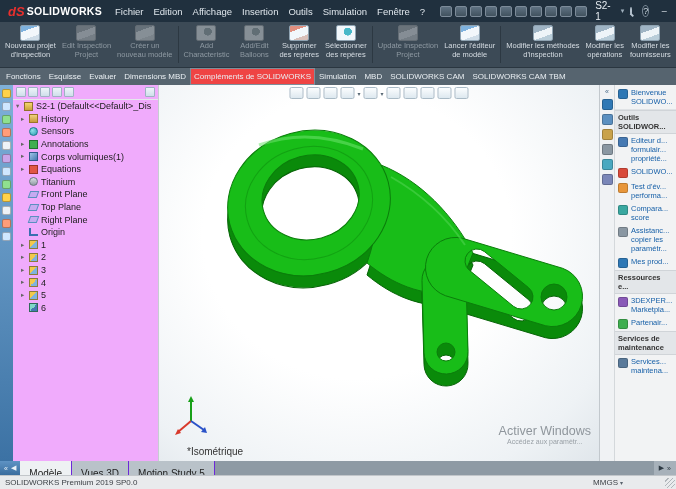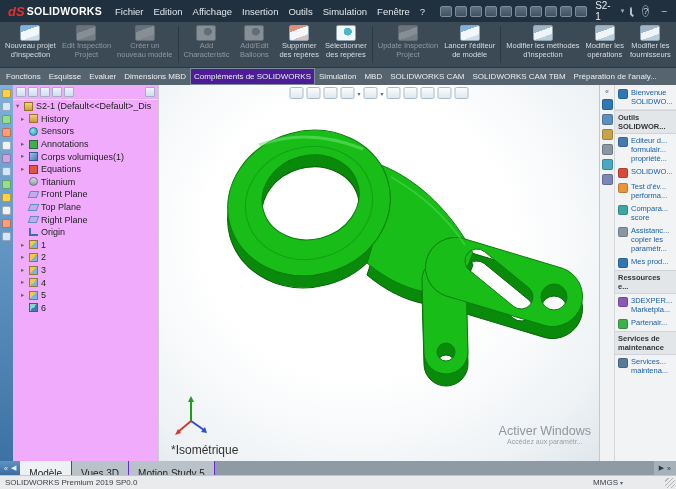--- a/index.html
+++ b/index.html
@@ -31,21 +31,21 @@
 .ri-trash{background:linear-gradient(160deg,#e08f7f 0 30%,#f2f7fb 30% 72%,#d8c0ba 72%)}
 .ri-gear{background:linear-gradient(160deg,#9fb4c4 0 36%,#eef4f8 36% 70%,#b9cdd9 70%)}
 .rlabel{font-size:7.5px;line-height:1.18;color:#d6dde3;text-align:center;white-space:pre-line}
 .rbtn.disabled .rlabel{color:#8e99a2}
 .rbtn.disabled .ricon{opacity:.4;filter:grayscale(.9)}
 .rsep{width:1px;background:#2c3842;margin:3px 2px;flex:0 0 1px}
 
 
 .tabstrip{flex:0 0 17px;background:#56646f;display:flex;align-items:stretch;padding-left:2px;overflow:hidden}
 .tab{font-size:8px;color:#e9eef2;padding:3px 4px;cursor:pointer;white-space:nowrap;display:flex;align-items:center}
-.tab.active{background:#4c1d95;box-shadow:inset 0 0 0 1px #7e8e9a}
+.tab.active{background:#ef4444;box-shadow:inset 0 0 0 1px #7e8e9a}
 
 
 .main{flex:1;display:flex;min-height:0}
 .leftstrip{flex:0 0 13px;background:linear-gradient(180deg,#7fb0d9,#3c72a4);display:flex;flex-direction:column;align-items:center;padding-top:4px;gap:4px}
 .licon{width:9px;height:9px;border-radius:2px;border:1px solid rgba(0,0,0,.28)}
 .lc1{background:#ffd24a}.lc2{background:#cfe7ff}.lc3{background:#8fe08f}.lc4{background:#ff9d7a}
 .lc5{background:#eef3f7}.lc6{background:#c9a6e8}
 
 
 .treepanel{flex:0 0 146px;background:#f0abfc;border-right:1px solid #c6ccd2;display:flex;flex-direction:column;font-size:9px;color:#1c1c1c;overflow:hidden}
@@ -69,21 +69,21 @@
 .i-feat{background:linear-gradient(135deg,#f2c84b 0 50%,#7fb2de 50%);border:1px solid #8a7a3a}
 .i-feat2{background:linear-gradient(135deg,#7fd8c8 0 50%,#4679b2 50%);border:1px solid #2f6a5a}
 
 
 .viewport{flex:1;position:relative;min-width:0;overflow:hidden;background:radial-gradient(ellipse at 45% 40%,#ffffff 45%,#eef2f5 82%,#e0e6eb 100%)}
 .partsvg{position:absolute;inset:0;width:100%;height:100%}
 .hud{position:absolute;top:2px;left:50%;transform:translateX(-50%);display:flex;gap:3px;align-items:center}
 .hicon{width:14px;height:12px;border:1px solid #a9bac6;background:linear-gradient(#fbfdfe,#dde8ef);border-radius:2px}
 .hcaret{font-size:6px;color:#5a6a76}
 .triad{position:absolute;left:12px;bottom:24px}
-.viewlabel{position:absolute;left:12px;bottom:4px;font-size:12px;color:#333}
+.viewlabel{position:absolute;left:28px;bottom:4px;font-size:10px;color:#333}
 .watermark{position:absolute;right:8px;bottom:16px;color:#8f969c;text-align:center}
 .wm1{font-size:12.5px}
 .wm2{font-size:7px;color:#9aa1a7}
 
 
 .tptabs{flex:0 0 15px;background:#f0f2f4;border-left:1px solid #c2c8cd;display:flex;flex-direction:column;align-items:center;padding-top:3px;gap:4px}
 .tpchev{font-size:7px;color:#4a6b8a;line-height:1}
 .tpicon{width:11px;height:11px;border-radius:2px;border:1px solid rgba(0,0,0,.2)}
 .tpi-home{background:#2f78b5}.tpi-res{background:#5a8fc0}.tpi-lib{background:#c9a24a}
 .tpi-exp{background:#8a97a2}.tpi-app{background:#4aa8c0}.tpi-prop{background:#7a86b8}
@@ -218,21 +218,20 @@
   <div class="tabstrip">
     <span class="tab">Fonctions</span>
     <span class="tab">Esquisse</span>
     <span class="tab">Evaluer</span>
     <span class="tab">Dimensions MBD</span>
     <span class="tab active">Compléments de SOLIDWORKS</span>
     <span class="tab">Simulation</span>
     <span class="tab">MBD</span>
     <span class="tab">SOLIDWORKS CAM</span>
     <span class="tab">SOLIDWORKS CAM TBM</span>
-    <span class="tab">Préparation de l'analy...</span>
   </div>
 
   <div class="main">
 
     <div class="leftstrip">
       <span class="licon lc1"></span>
       <span class="licon lc2"></span>
       <span class="licon lc3"></span>
       <span class="licon lc4"></span>
       <span class="licon lc5"></span>

